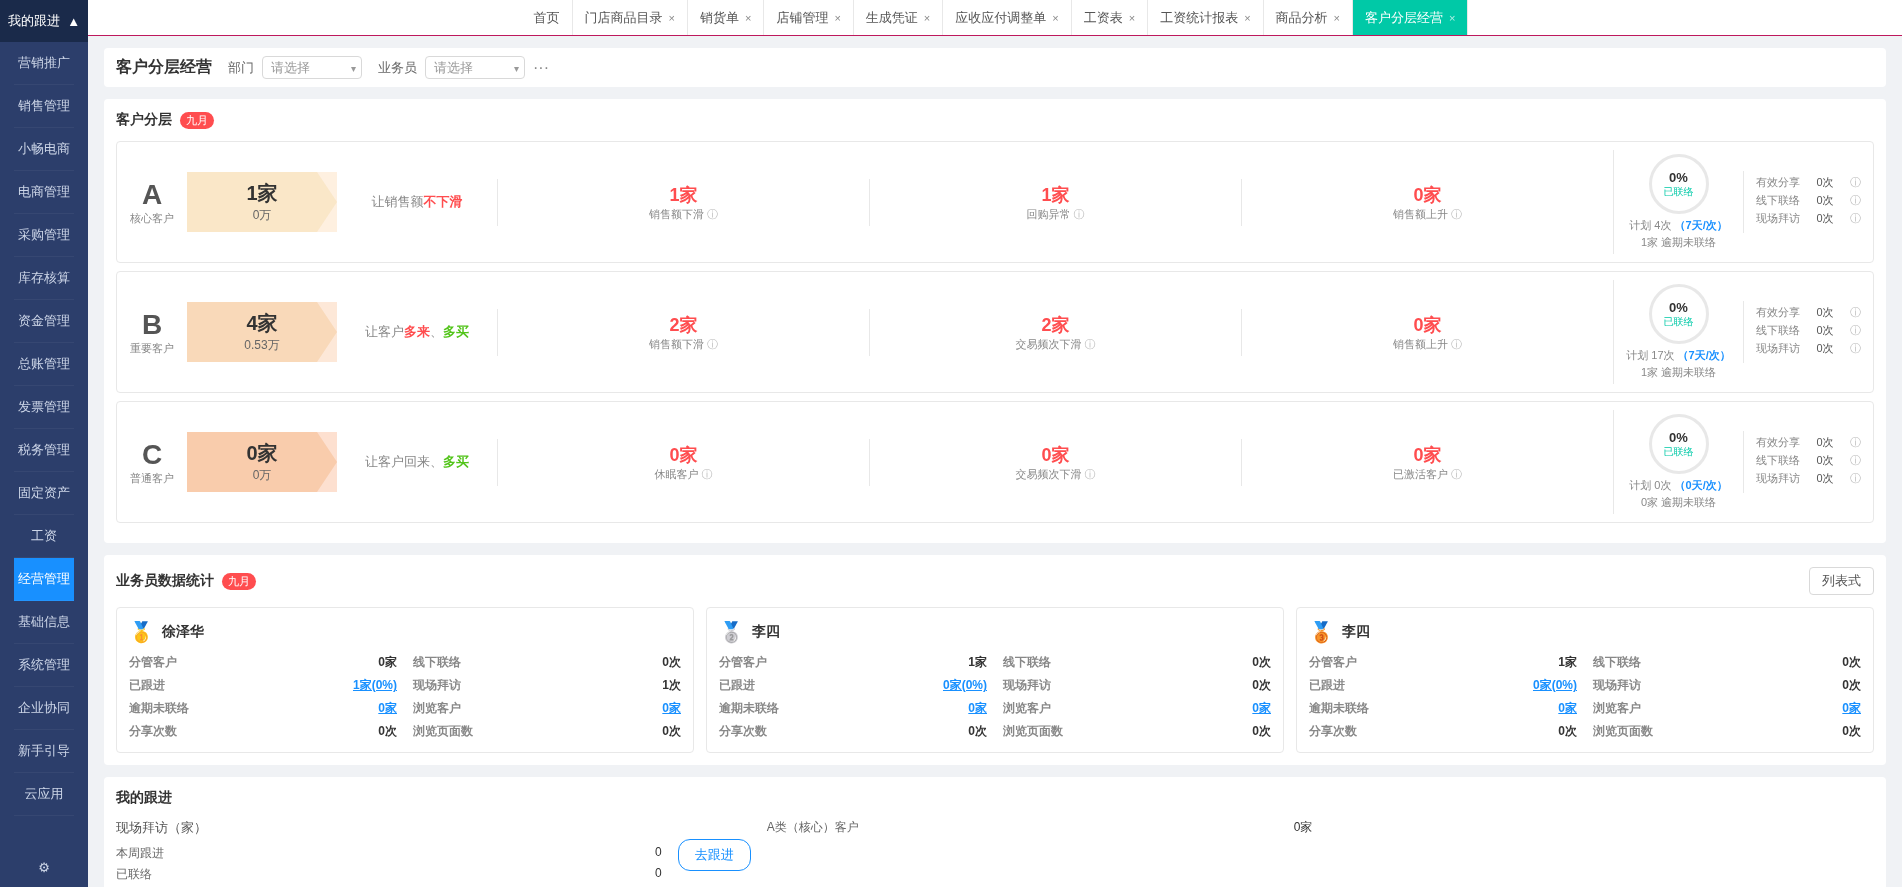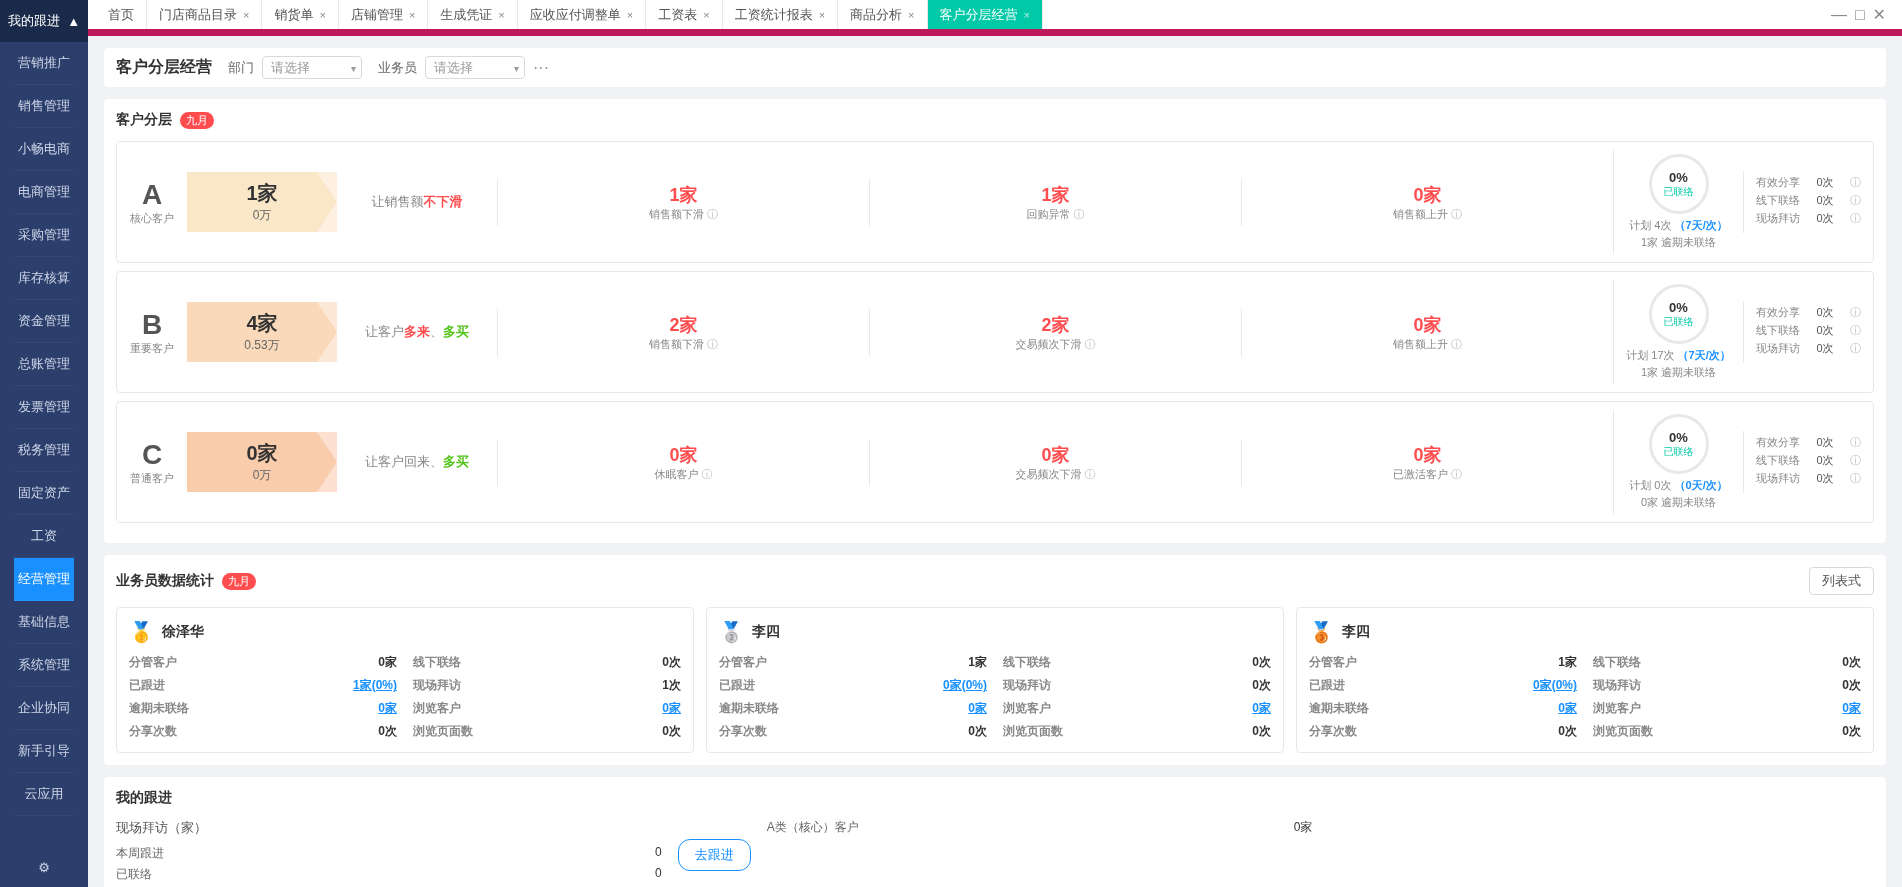--- a/index.html
+++ b/index.html
@@ -54,25 +54,26 @@
       display: flex;
       flex-direction: column;
       overflow: hidden;
     }
 
     
     .tab-bar {
       background: #fff;
       display: flex;
       align-items: center;
-      border-bottom: 7px solid #be185d;
+      border-bottom: 1px solid #be185d;
       height: 36px;
       flex-shrink: 0;
       padding: 0 8px;
       overflow-x: auto;
+      flex-direction: column;
     }
     .tab-item {
       display: flex;
       align-items: center;
       padding: 0 12px;
       height: 36px;
       font-size: 13px;
       color: #555;
       cursor: pointer;
       white-space: nowrap;

